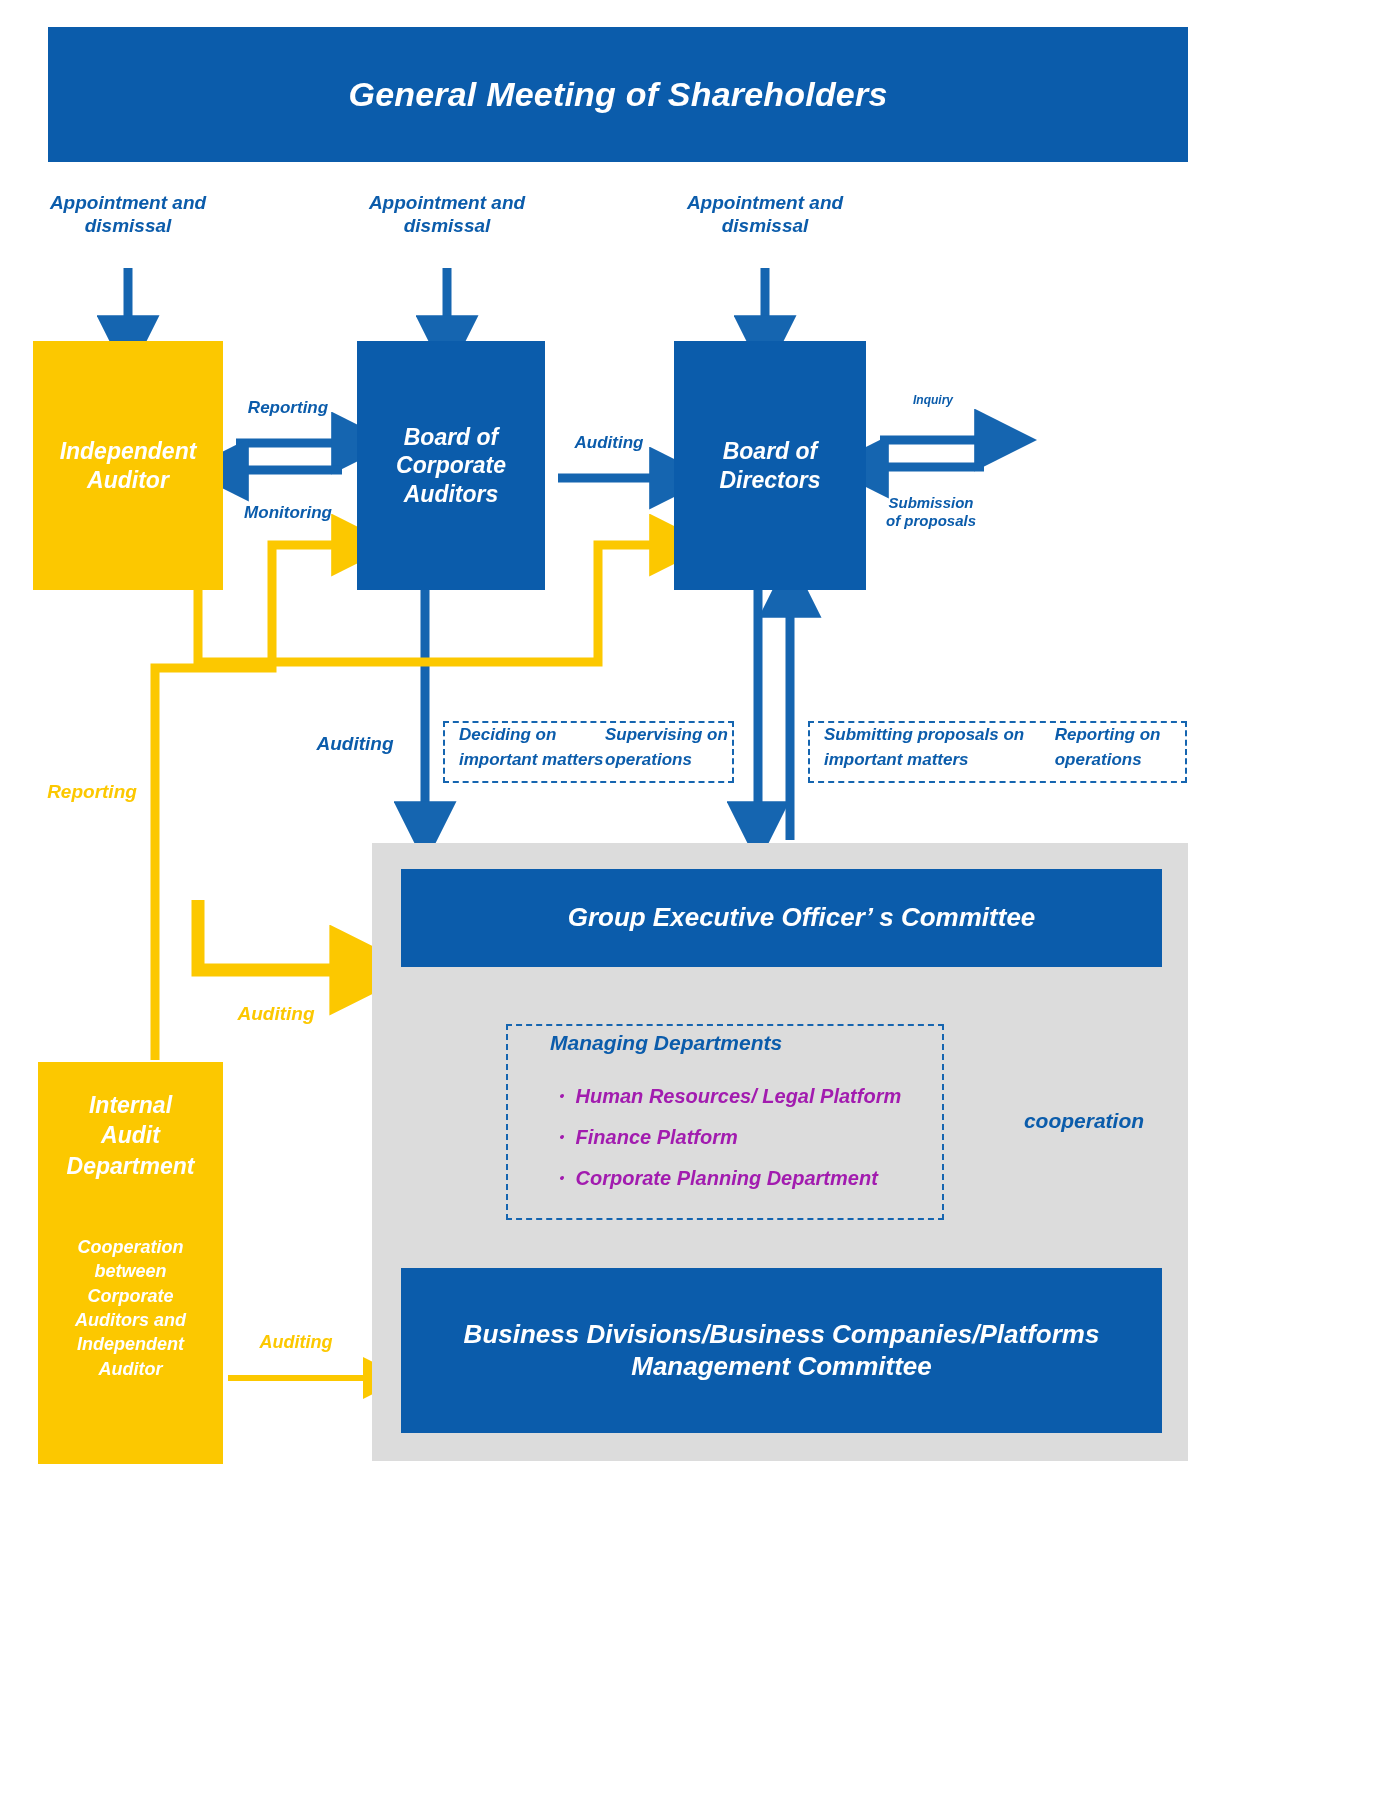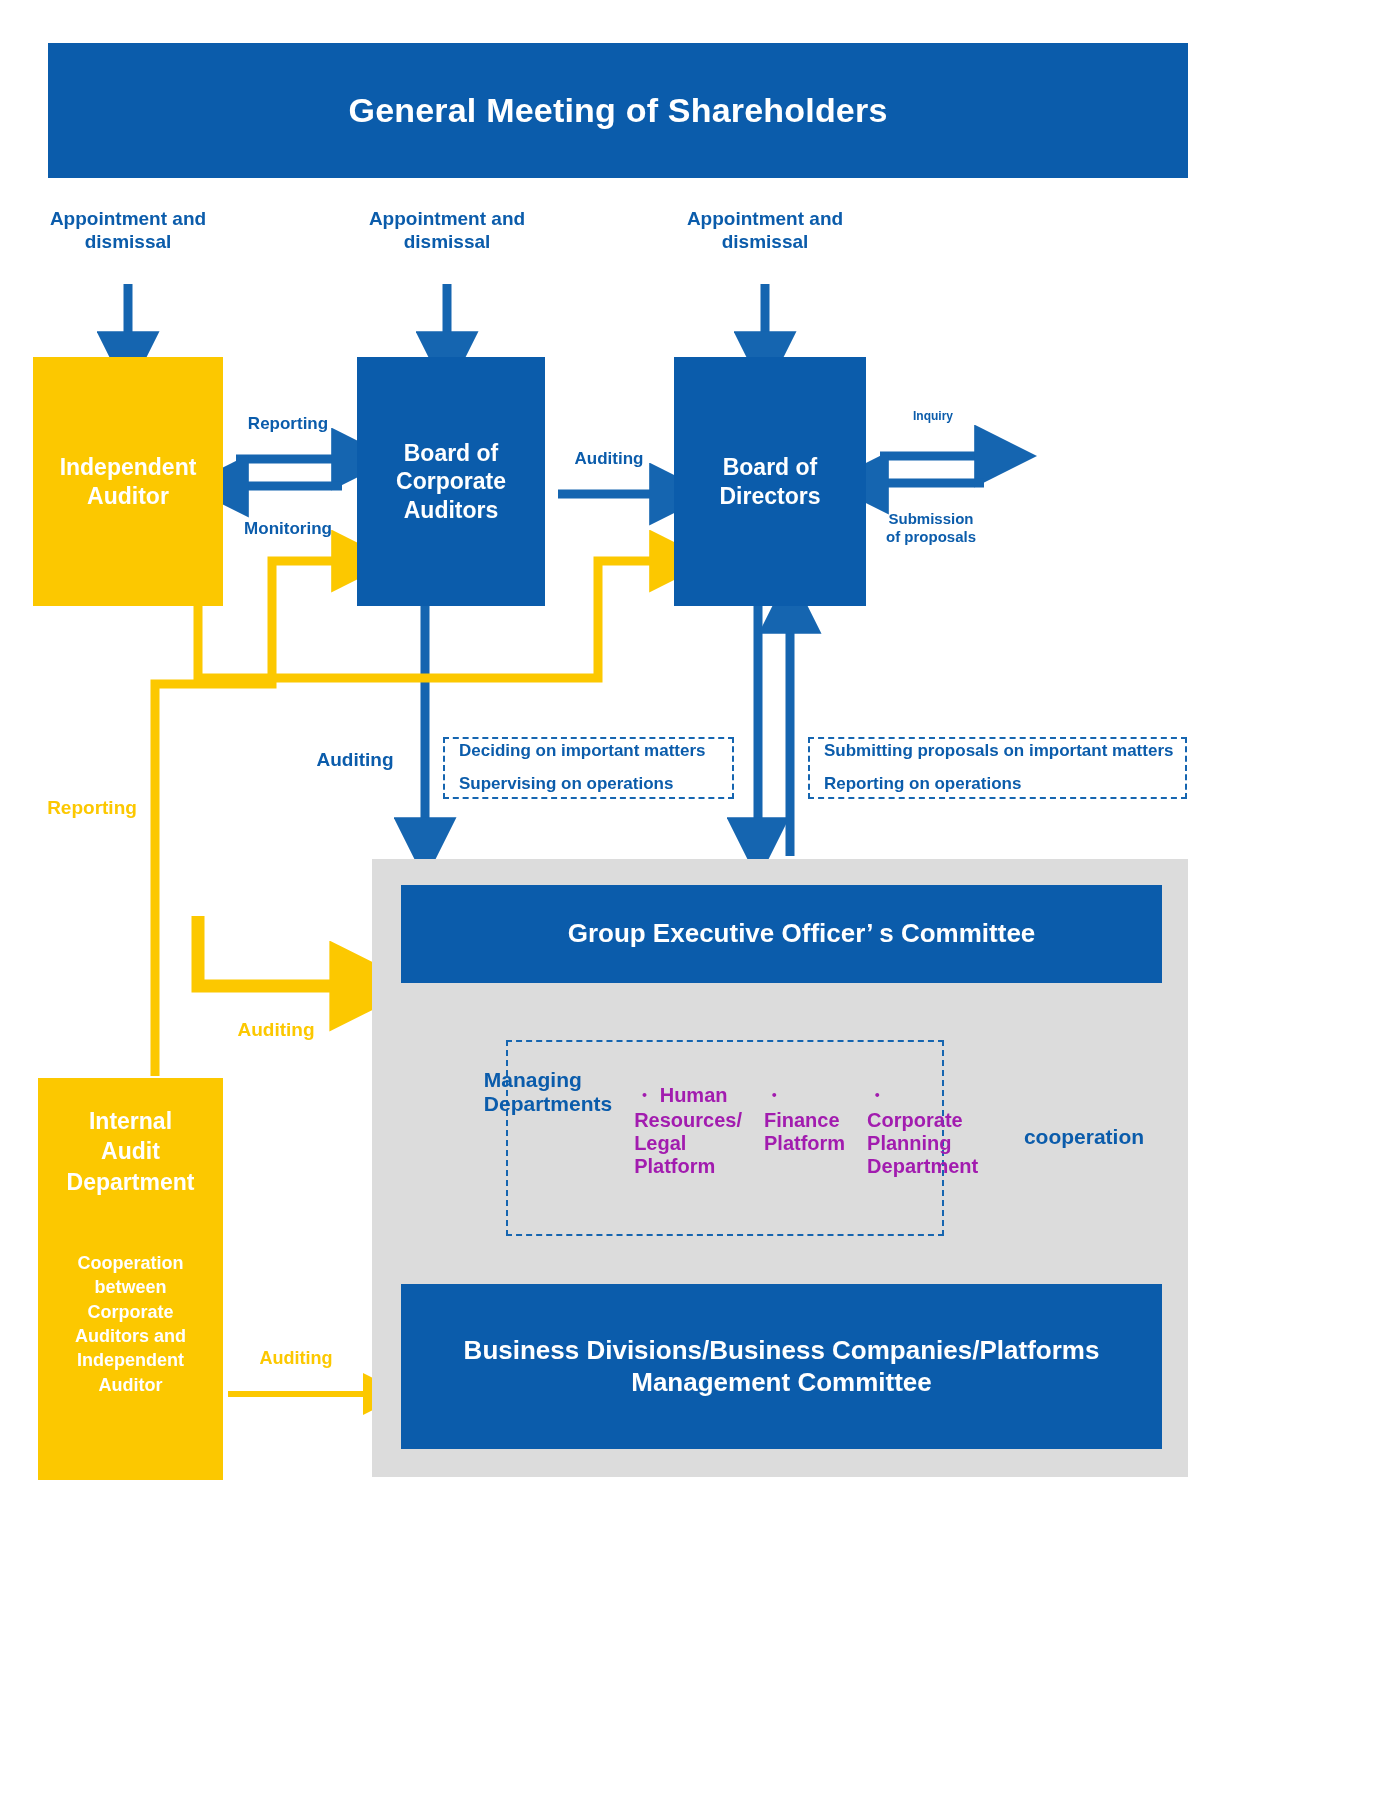--- a/index.html
+++ b/index.html
@@ -9,23 +9,24 @@
   }
   body {
     width: 1400px;
     height: 1800px;
     position: relative;
     font-family: "Liberation Sans", sans-serif;
     overflow: hidden;
   }
   #canvas {
     position: absolute;
-    left: 0; top: 16px;
+    left: 0; top: 0;
     width: 1400px;
     height: 1562px;
+    font-style: italic;
   }
   .abs { position: absolute; box-sizing: border-box; }
 
   
   .box-blue {
     background: #0b5cab;
     color: #ffffff;
     font-weight: bold;
     display: flex;
     align-items: center;
@@ -80,34 +81,33 @@
 
   
   #gms {
     font-size: 34px;
     letter-spacing: 0.2px;
   }
 
   
   .info-text {
     display: flex;
-    flex-direction: column;
-    justify-content: space-between;
+    flex-direction: row;
+    justify-content: center;
     padding-left: 14px;
     font-size: 17px;
     line-height: 1.45;
   }
 
   
   #md-box {
     padding: 26px 30px 26px 42px;
     display: flex;
-    flex-direction: row;
-    justify-content: center;
-    gap: 22px;
+    flex-direction: column;
+    justify-content: flex-end;
   }
   #md-title {
     color: #0b5cab;
     font-weight: bold;
     font-size: 21px;
     margin-bottom: 14px;
   }
   .md-item {
     color: #a21caf;
     font-weight: bold;

